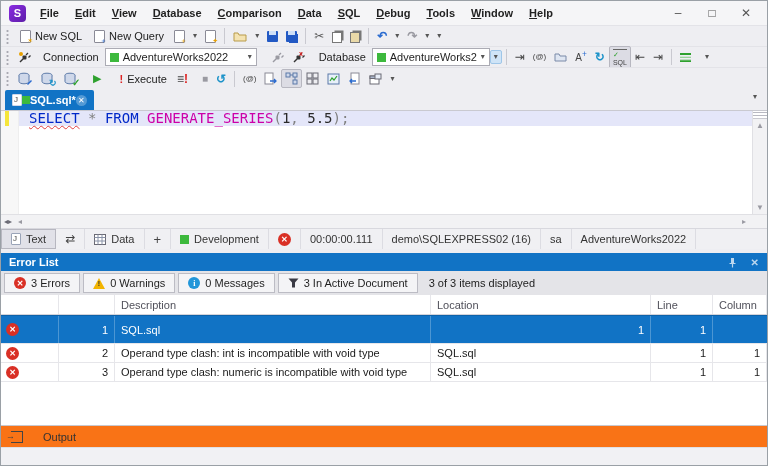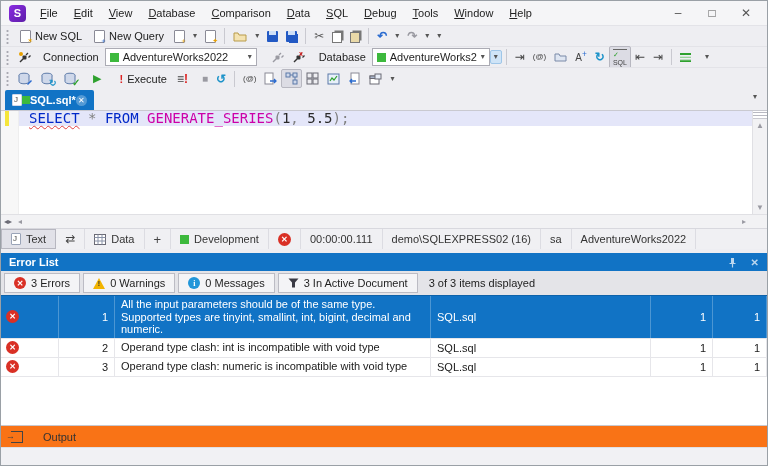--- a/index.html
+++ b/index.html
@@ -8,21 +8,21 @@
     position:relative; width:768px; height:466px; background:#eeeef2;
     border:1px solid #9aa0a6; display:flex; flex-direction:column;
     font-size:11px; color:#1e1e1e; overflow:hidden;
   }
   
   .titlebar { height:24px; background:#f5f5f7; display:flex; align-items:center; padding:0 4px; flex:0 0 auto; }
   .logo { width:17px; height:17px; margin:0 7px 0 4px; border-radius:4px;
     background:linear-gradient(135deg,#8a2be2,#5d1ea8); color:#fff; font-weight:bold;
     font-size:11px; display:flex; align-items:center; justify-content:center; }
   .menus { display:flex; gap:2px; }
-  .menu-item { padding:3px 7px; color:#222; }
+  .menu-item { padding:3px 7px; color:#222;font-weight:bold; }
   .menu-item:first-letter { text-decoration:underline; }
   .win-controls { margin-left:auto; display:flex; }
   .win-btn { width:34px; height:22px; display:flex; align-items:center; justify-content:center; color:#555; font-size:12px; }
   
   .toolbar { display:flex; align-items:center; background:#eeeef2; border-top:1px solid #e3e3e8; padding:0 2px; flex:0 0 auto; }
   .tb1 { height:21px; } .tb2 { height:21px; } .tb3 { height:22px; }
   .grip { width:5px; height:15px; margin:0 4px 0 2px;
     background-image:radial-gradient(circle,#a9a9b2 1px, transparent 1.2px);
     background-size:5px 4px; background-repeat:repeat-y; }
   .tbtn { display:flex; align-items:center; gap:4px; padding:2px 5px; border:1px solid transparent; border-radius:2px; color:#222; white-space:nowrap; }
@@ -475,26 +475,33 @@
       </span>
       <span class="fbtn">
         <svg width="11" height="10">
             <path d="M0.5 0.5h10L7 4.5v5h-3v-5z" fill="#3a3a44"></path>
           </svg>
         <span>3 In Active Document</span>
       </span>
       <span class="f-summary">3 of 3 items displayed</span>
     </div>
     <div class="grid">
+      <div class="grow ghead">
+        <span class="gcell"></span>
+        <span class="gcell"></span>
+        <span class="gcell">Description</span>
+        <span class="gcell">Location</span>
+        <span class="gcell">Line</span>
+        <span class="gcell">Column</span>
+      </div>
       <div class="grow r selected" style="flex:0 0 29px;">
         <span class="gcell" style="padding-left:5px;">
             <span class="err-ic">✕</span>
           </span>
         <span class="gcell num-cell">1</span>
-        <span class="gcell desc-cell">All the input parameters should be of the same type. Supported types are tinyint, smallint, int, bigint, decimal and numeric.</span>
         <span class="gcell">SQL.sql</span>
         <span class="gcell num-cell">1</span>
         <span class="gcell num-cell">1</span>
       </div>
       <div class="grow r" style="flex:0 0 19px;">
         <span class="gcell" style="padding-left:5px;">
             <span class="err-ic">✕</span>
           </span>
         <span class="gcell num-cell">2</span>
         <span class="gcell desc-cell">Operand type clash: int is incompatible with void type</span>

